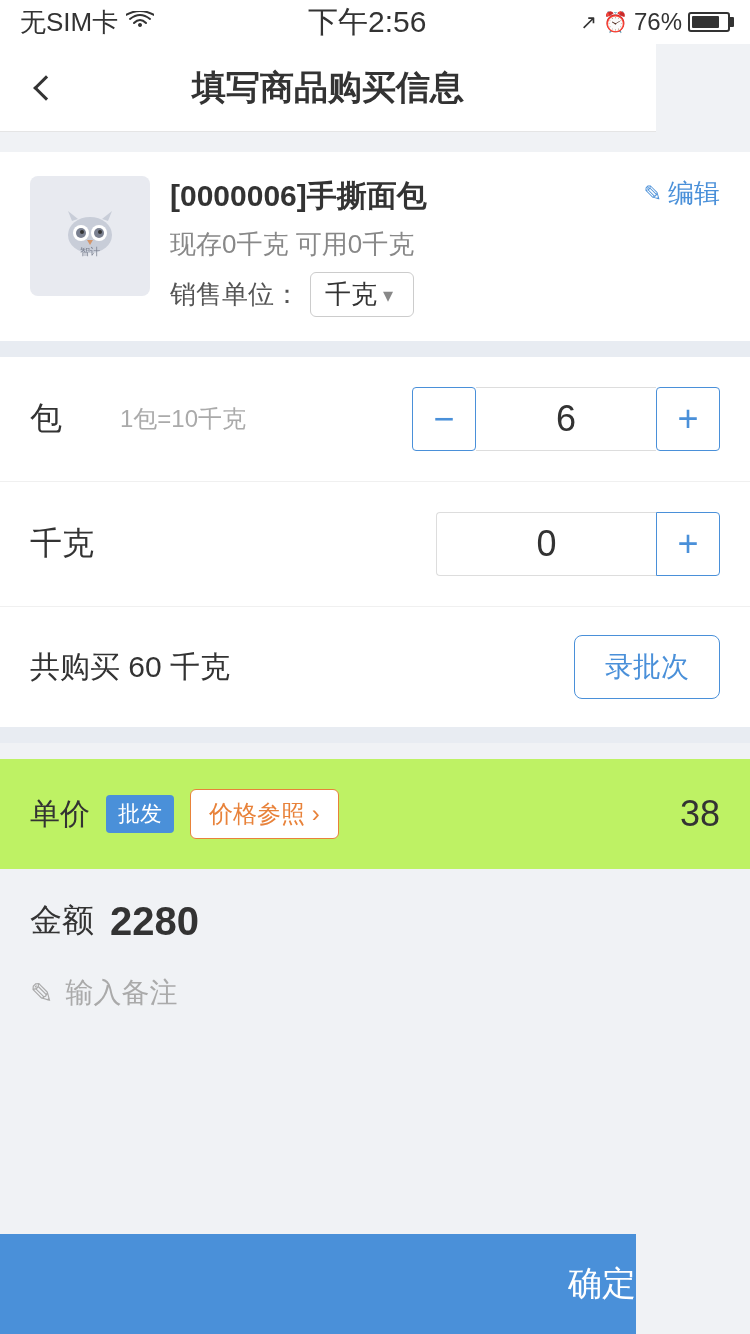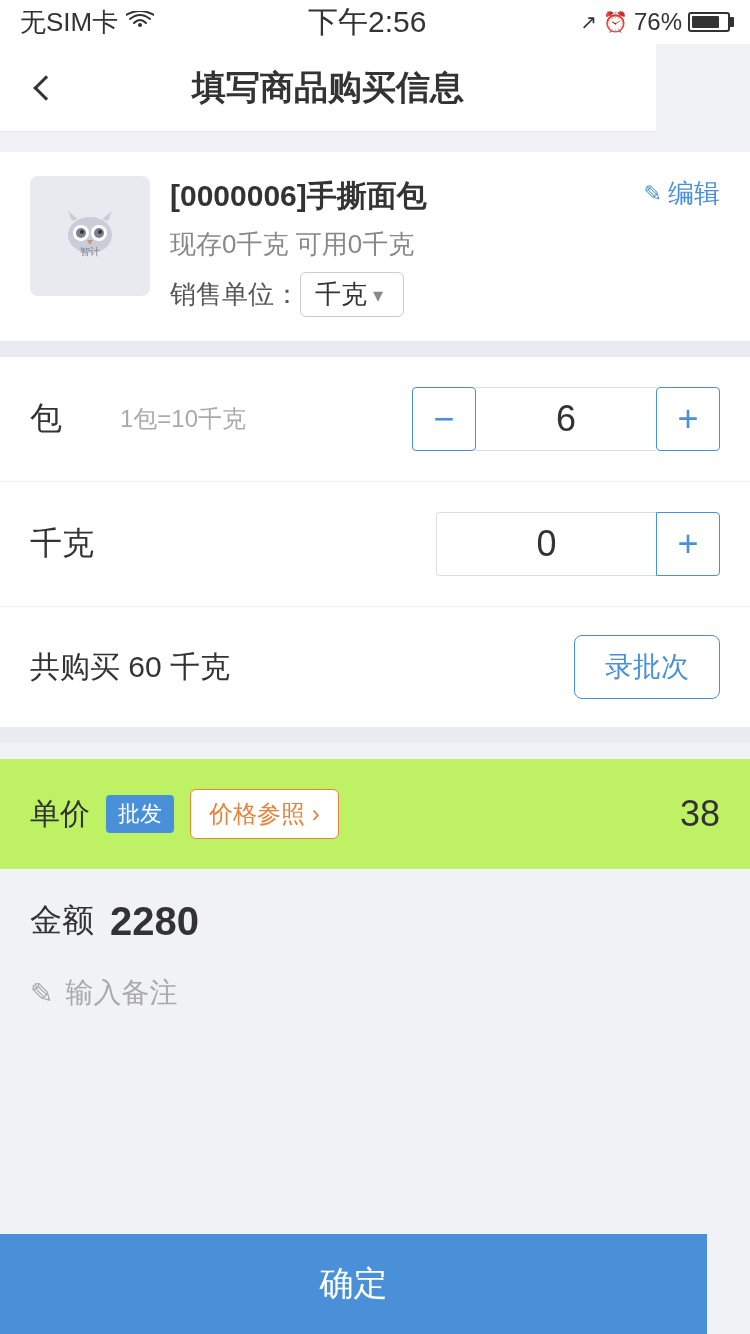--- a/index.html
+++ b/index.html
@@ -114,20 +114,21 @@
     .product-stock {
       font-size: 26px;
       color: #888;
       margin-bottom: 10px;
     }
     .product-unit {
       font-size: 26px;
       color: #555;
       display: flex;
       align-items: center;
+      gap: 10px;
     }
     .unit-dropdown {
       border: 1px solid #ccc;
       border-radius: 6px;
       padding: 4px 20px 4px 14px;
       font-size: 26px;
       color: #333;
       background: #fff;
       position: relative;
       display: inline-flex;
@@ -300,26 +301,26 @@
     .note-text {
       color: #aaa;
       font-size: 28px;
     }
 
     
     .confirm-bar {
       position: fixed;
       bottom: 0;
       left: 0;
-      width: 707px;
+      width: 636px;
       height: 100px;
       background: #4a90d9;
       display: flex;
       align-items: center;
-      justify-content: center;
+      justify-content: flex-end;
       cursor: pointer;
     }
     .confirm-text {
       color: #fff;
       font-size: 34px;
       font-weight: 500;
     }
 
     
     .bottom-pad { height: 120px; }

